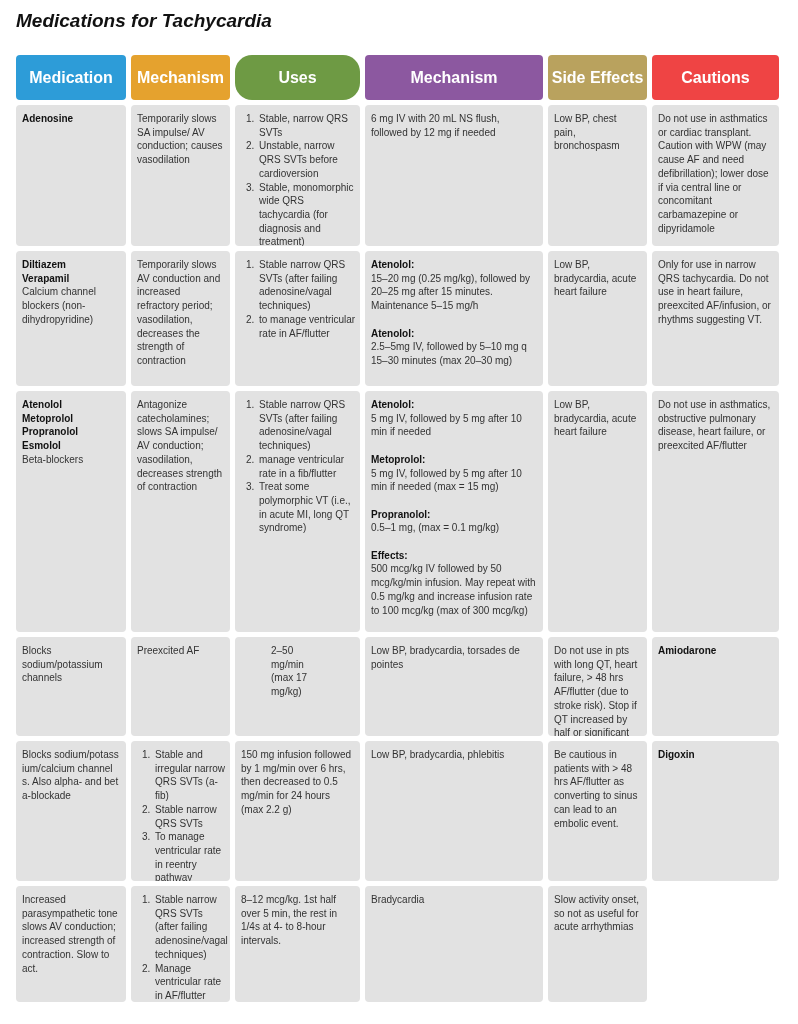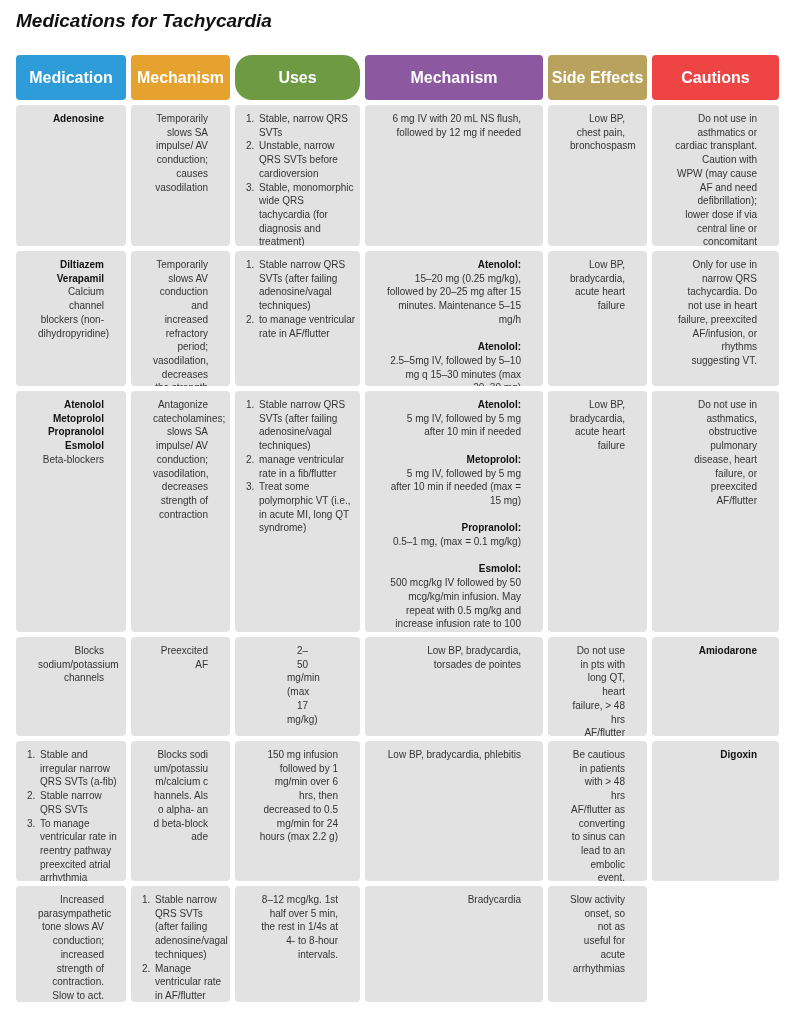--- a/index.html
+++ b/index.html
@@ -20,21 +20,21 @@
     grid-template-rows: 45px 141px 135px 241px 99px 140px 116px;
     row-gap: 5px;
   }
   .hdr {
     border-radius: 4px; color: #fff; font-weight: bold; font-size: 16px;
     display: flex; align-items: center; justify-content: center;
   }
   .cell {
     background: #e2e2e2; border-radius: 4px;
     font-size: 10px; line-height: 13.7px; color: #333;
-    padding: 7px 22px; box-sizing: border-box; text-align: right;
+    padding: 7px 6px; box-sizing: border-box; text-align: left;
     overflow: hidden;
   }
   .med-name { font-weight: bold; color: #111; display: block; }
   .med-class { display: block; }
   .uses { text-align: left; padding: 7px 4px 7px 8px; }
   .uses ol { margin: 0; padding-left: 14px; }
   .uses li { padding-left: 2px; }
   .dose-block { display: block; margin-bottom: 13.7px; }
   .dose-block:last-child { margin-bottom: 0; }
   .dose-label { display: block; font-weight: bold; color: #111; }
@@ -130,46 +130,46 @@
     </span>
     <span class="dose-block">
       <span class="dose-label">Metoprolol:</span>
       <span class="dose-text">5 mg IV, followed by 5 mg after 10 min if needed (max = 15 mg)</span>
     </span>
     <span class="dose-block">
       <span class="dose-label">Propranolol:</span>
       <span class="dose-text">0.5–1 mg, (max = 0.1 mg/kg)</span>
     </span>
     <span class="dose-block">
-      <span class="dose-label">Esmolol:</span>
+      <span class="dose-label">Effects:</span>
       <span class="dose-text">500 mcg/kg IV followed by 50 mcg/kg/min infusion. May repeat with 0.5 mg/kg and increase infusion rate to 100 mcg/kg (max of 300 mcg/kg)</span>
     </span>
   </div>
   <div class="cell">Low BP, bradycardia, acute heart failure</div>
   <div class="cell">Do not use in asthmatics, obstructive pulmonary disease, heart failure, or preexcited AF/flutter</div>
 
   <div class="cell">Blocks sodium/potassium channels</div>
   <div class="cell">Preexcited AF</div>
   <div class="cell">
     <span class="dose-text" style="padding: 0 30px;">2–50 mg/min (max 17 mg/kg)</span>
   </div>
   <div class="cell">Low BP, bradycardia, torsades de pointes</div>
   <div class="cell">Do not use in pts with long QT, heart failure, &gt; 48 hrs AF/flutter (due to stroke risk). Stop if QT increased by half or significant hypotension.</div>
 
   <div class="cell">
     <span class="med-name">Amiodarone</span>
   </div>
+  <div class="cell" style="word-break: break-all;">Blocks sodium/potassium/calcium channels. Also alpha- and beta-blockade</div>
   <div class="cell uses">
     <ol>
       <li>Stable and irregular narrow QRS SVTs (a-fib)</li>
       <li>Stable narrow QRS SVTs</li>
       <li>To manage ventricular rate in reentry pathway preexcited atrial arrhythmia</li>
     </ol>
   </div>
-  <div class="cell" style="word-break: break-all;">Blocks sodium/potassium/calcium channels. Also alpha- and beta-blockade</div>
   <div class="cell">
     <span class="dose-text">150 mg infusion followed by 1 mg/min over 6 hrs, then decreased to 0.5 mg/min for 24 hours (max 2.2 g)</span>
   </div>
   <div class="cell">Low BP, bradycardia, phlebitis</div>
   <div class="cell">Be cautious in patients with &gt; 48 hrs AF/flutter as converting to sinus can lead to an embolic event.</div>
 
   <div class="cell">
     <span class="med-name">Digoxin</span>
   </div>
   <div class="cell">Increased parasympathetic tone slows AV conduction; increased strength of contraction. Slow to act.</div>

